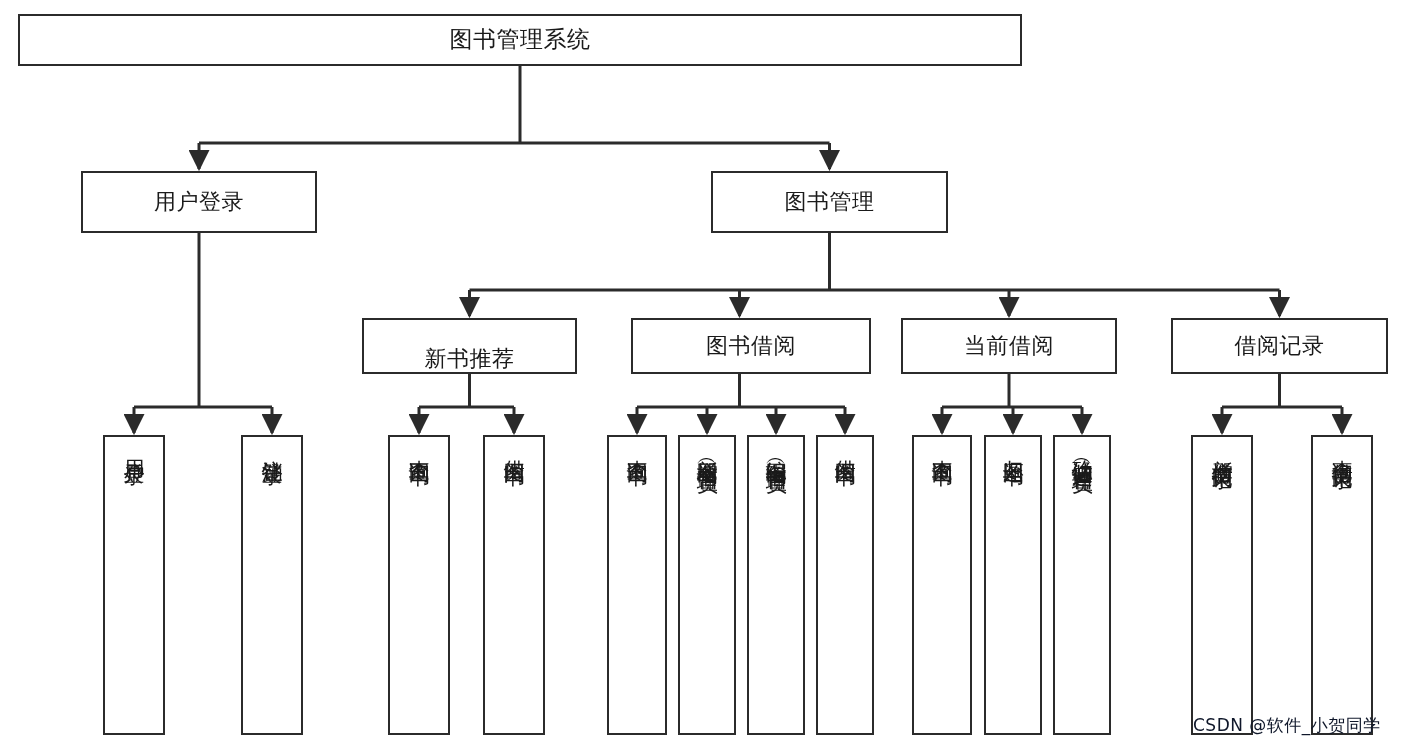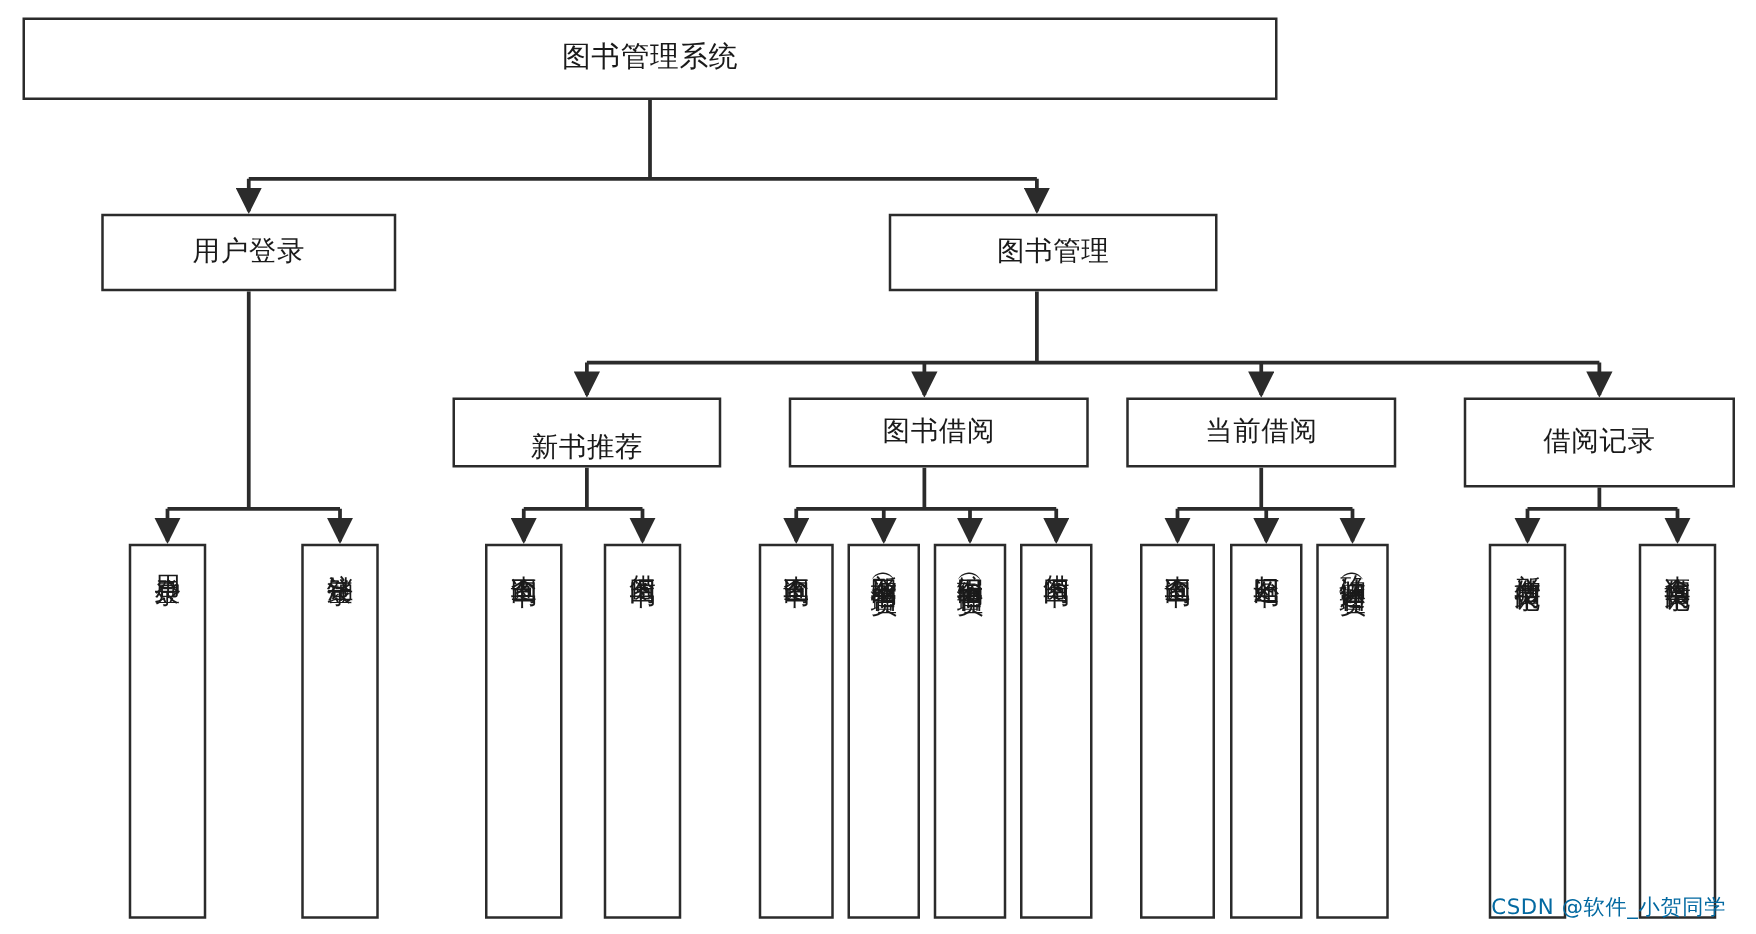--- a/index.html
+++ b/index.html
@@ -59,21 +59,21 @@
     writing-mode: vertical-rl;
     text-orientation: upright;
     font-size: 21px;
     line-height: 1.06;
     letter-spacing: 2px;
     white-space: nowrap;
   }
   .watermark {
     position: absolute;
     font-size: 17px;
-    color: #0369a1;
+    color: #0f172a;
     white-space: nowrap;
     letter-spacing: 0.5px;
   }
 </style>
 </head>
 <body>
 
 <div id="canvas">
   <svg id="edges" viewBox="0 0 1405 747" xmlns="http://www.w3.org/2000/svg">
     <defs>
@@ -112,39 +112,39 @@
         <path d="M 1013 407 L 1013 433" marker-end="url(#arrow)"></path>
         <path d="M 1082 407 L 1082 433" marker-end="url(#arrow)"></path>
         <path d="M 1279.5 374 L 1279.5 407"></path>
         <path d="M 1222 407 L 1342 407"></path>
         <path d="M 1222 407 L 1222 433" marker-end="url(#arrow)"></path>
         <path d="M 1342 407 L 1342 433" marker-end="url(#arrow)"></path>
       </g>
   </svg>
 
   <div id="node-layer">
-      <div class="node h root" style="left: 18px; top: 14px; width: 1004px; height: 66px;">
+      <div class="node h root" style="left: 18px; top: 14px; width: 1004px; height: 52px;">
         <span class="lbl">图书管理系统</span>
       </div>
       <div class="node h" style="left: 81px; top: 171px; width: 236px; height: 62px;">
         <span class="lbl">用户登录</span>
       </div>
-      <div class="node h" style="left: 711px; top: 171px; width: 263px; height: 62px;">
+      <div class="node h" style="left: 711px; top: 171px; width: 237px; height: 62px;">
         <span class="lbl">图书管理</span>
       </div>
       <div class="node h" style="left: 362px; top: 318px; width: 215px; height: 56px; align-items: flex-end;">
         <span class="lbl">新书推荐</span>
       </div>
       <div class="node h" style="left: 631px; top: 318px; width: 240px; height: 56px;">
         <span class="lbl">图书借阅</span>
       </div>
       <div class="node h" style="left: 901px; top: 318px; width: 216px; height: 56px;">
         <span class="lbl">当前借阅</span>
       </div>
-      <div class="node h" style="left: 1171px; top: 318px; width: 217px; height: 72px;">
+      <div class="node h" style="left: 1171px; top: 318px; width: 217px; height: 56px;">
         <span class="lbl">借阅记录</span>
       </div>
       <div class="node v" style="left: 103px; top: 435px; width: 62px; height: 300px;">
         <span class="lbl">用户登录</span>
       </div>
       <div class="node v" style="left: 241px; top: 435px; width: 62px; height: 300px;">
         <span class="lbl">注销登录</span>
       </div>
       <div class="node v" style="left: 388px; top: 435px; width: 62px; height: 300px;">
         <span class="lbl">查询图书</span>

